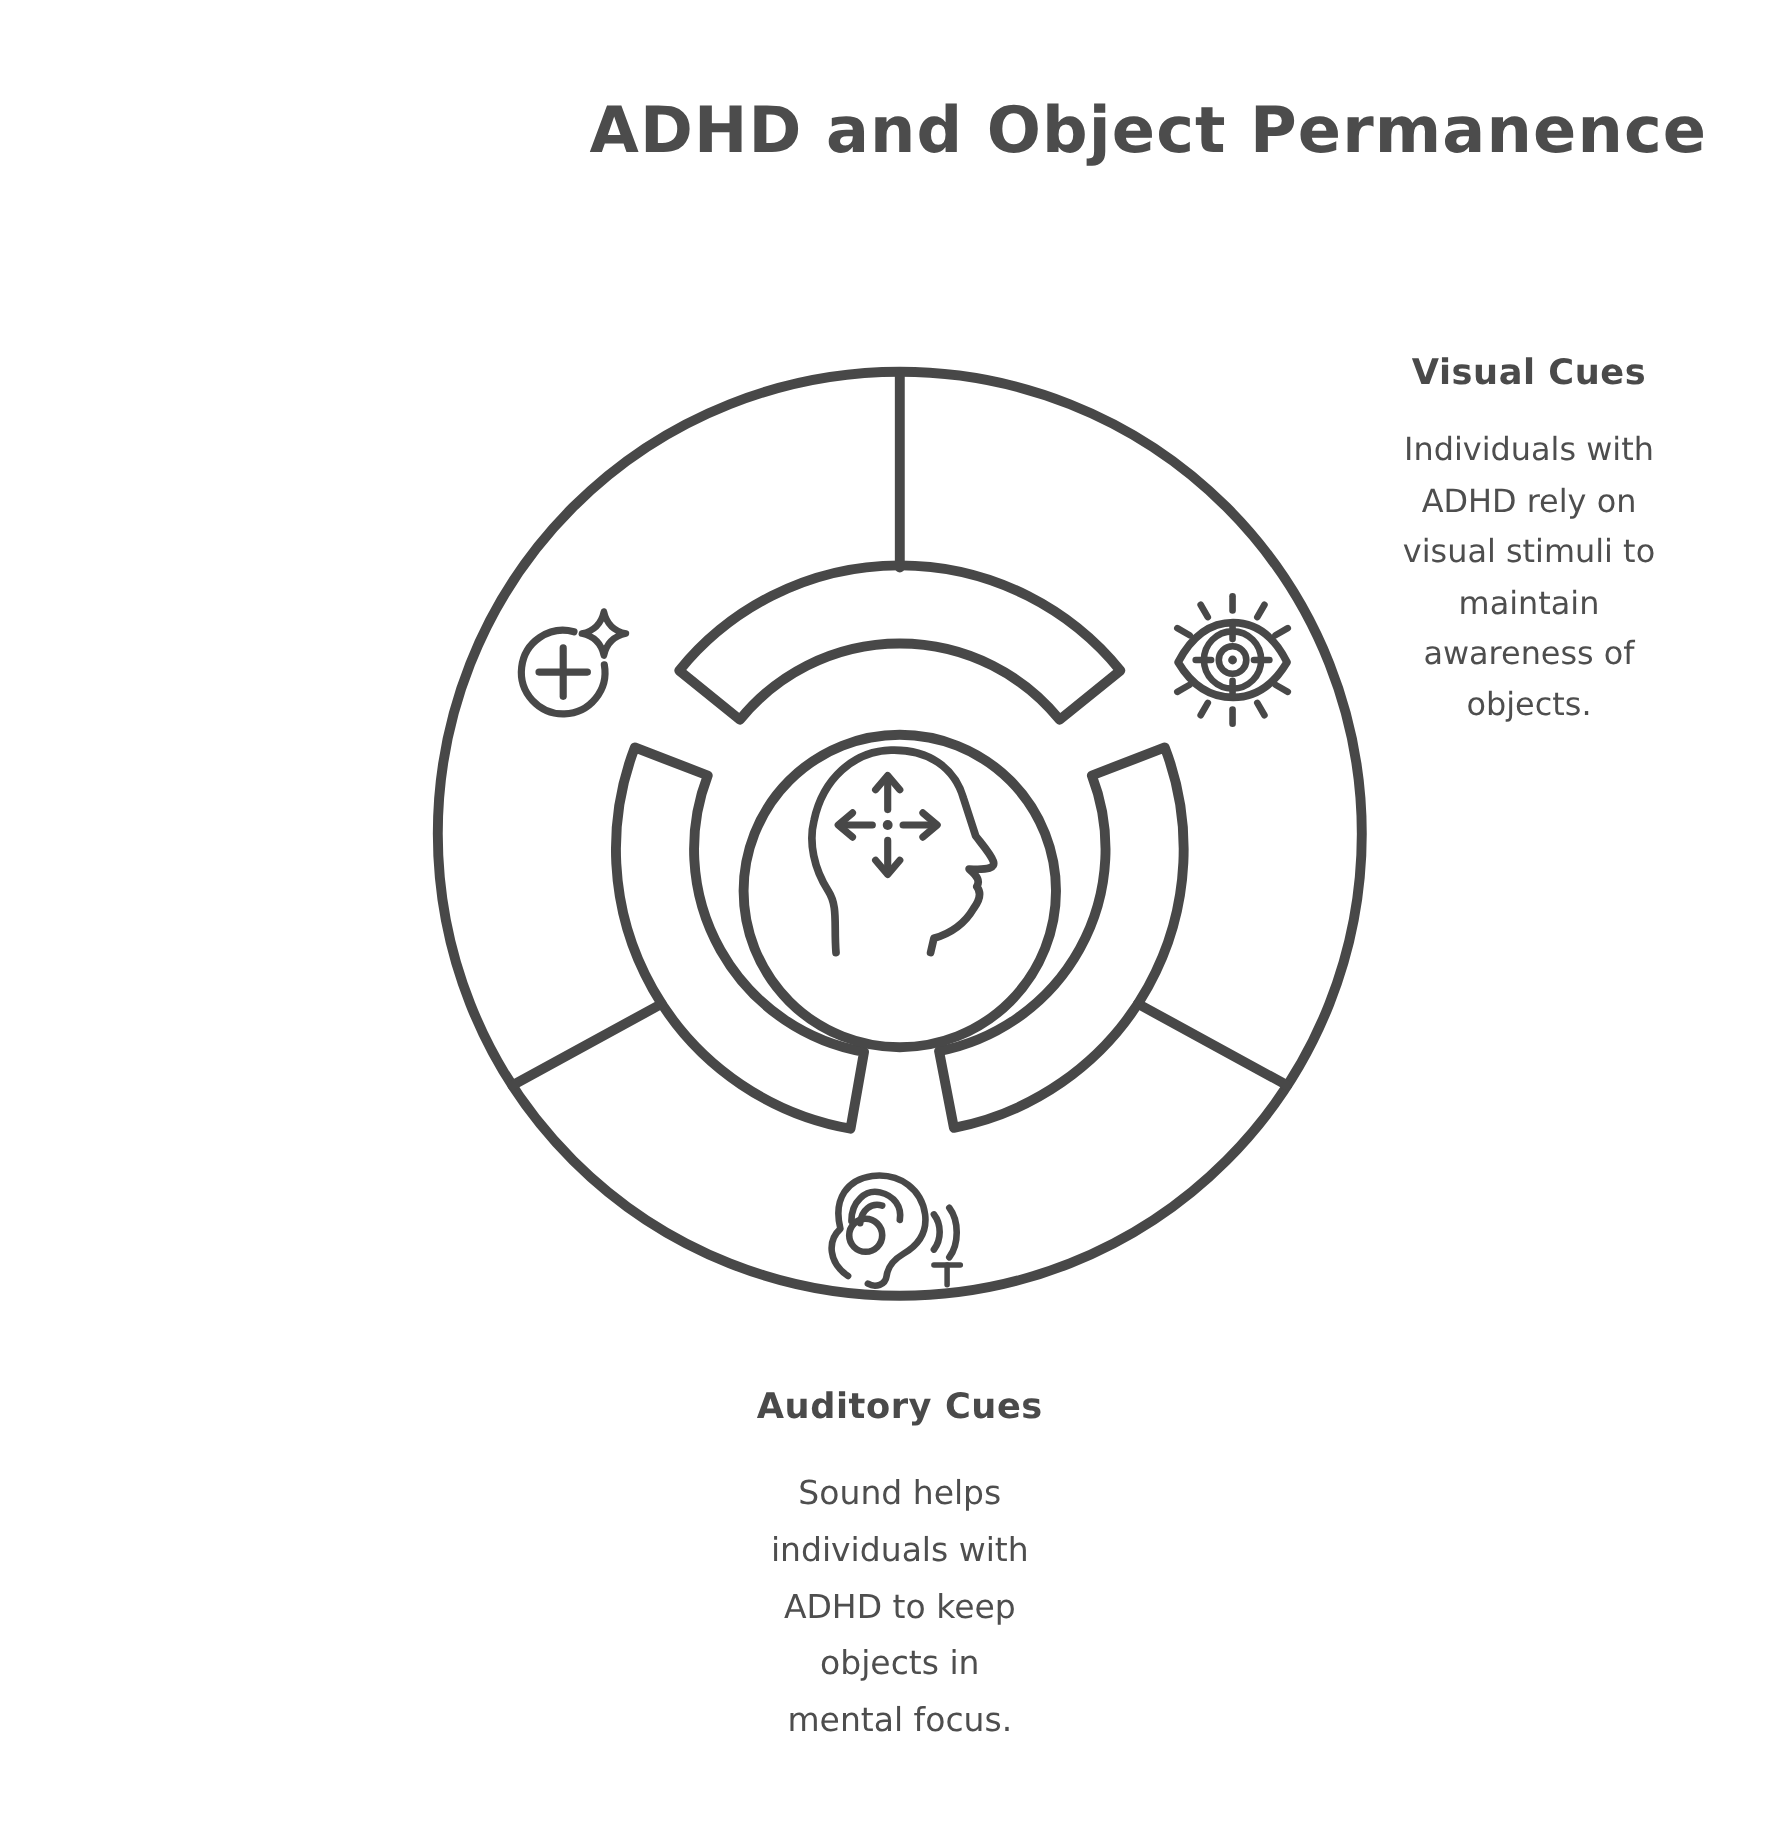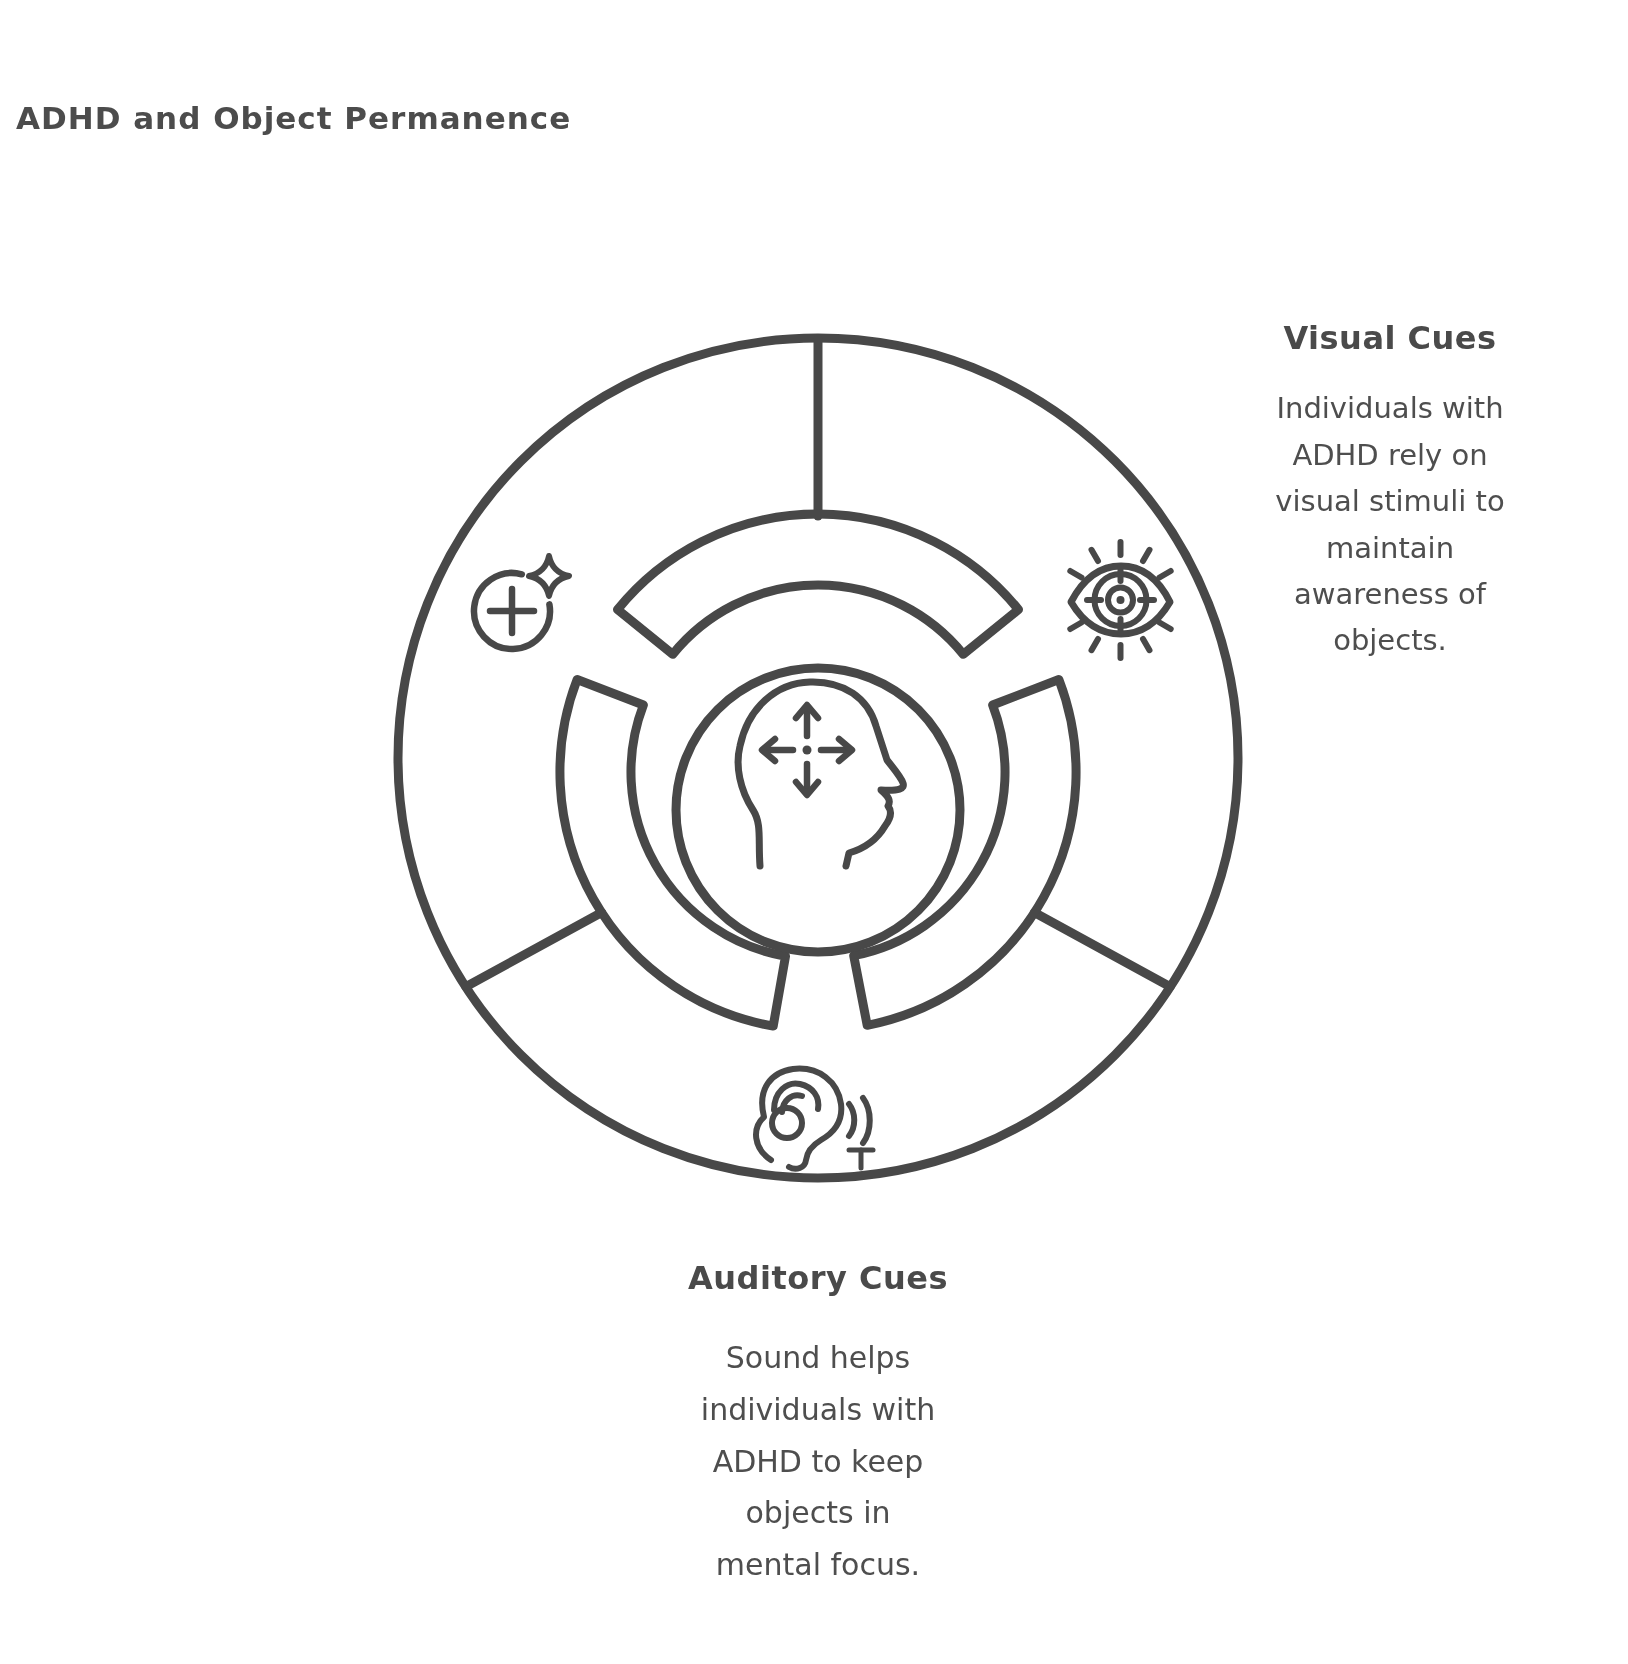--- a/index.html
+++ b/index.html
@@ -10,23 +10,23 @@
     background: #ffffff;
     overflow: hidden;
     font-family: "DejaVu Sans", sans-serif;
     color: #4e4e4e;
   }
   .title {
     position: absolute;
     top: 84px;
     left: 0;
     width: 1552px;
-    margin: 16px;
-    text-align: left;
-    font-size: 31px;
+    margin: 0;
+    text-align: right;
+    font-size: 58px;
     font-weight: bold;
     letter-spacing: 1px;
     color: #4c4c4c;
   }
   .diagram-svg { position: absolute; left: 0; top: 0; }
   .ink { stroke: #484848; fill: none; stroke-linecap: round; stroke-linejoin: round; }
   .w9  { stroke-width: 9px; }
   .w7  { stroke-width: 7px; }
   .w65 { stroke-width: 6.5px; }
   .w6  { stroke-width: 6px; }

